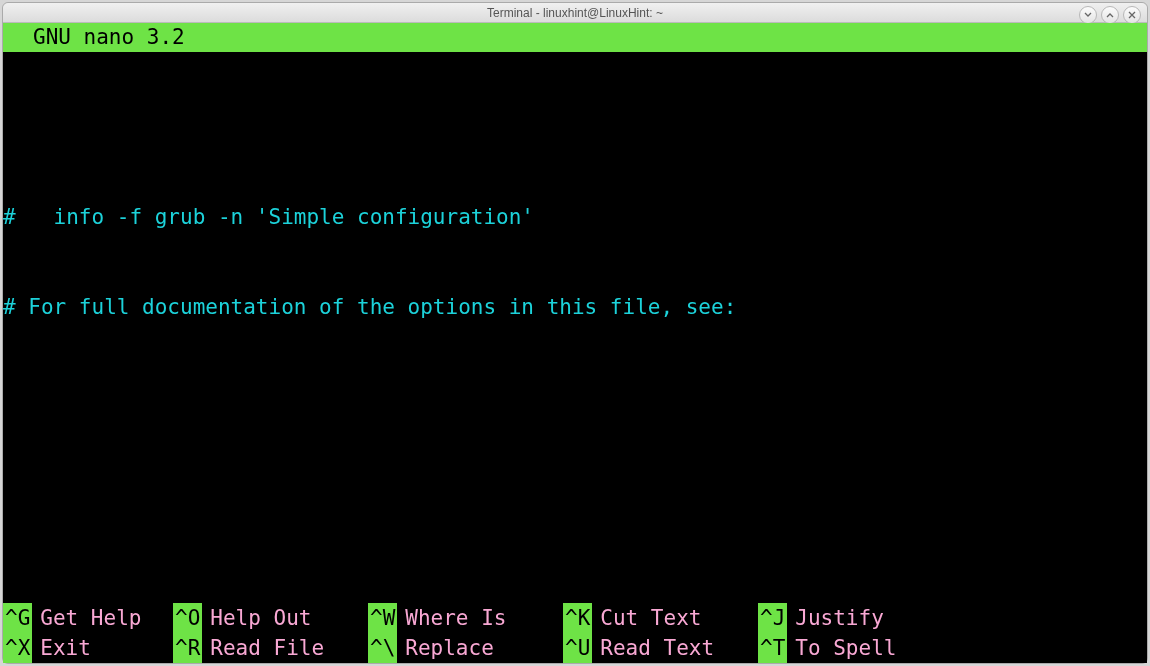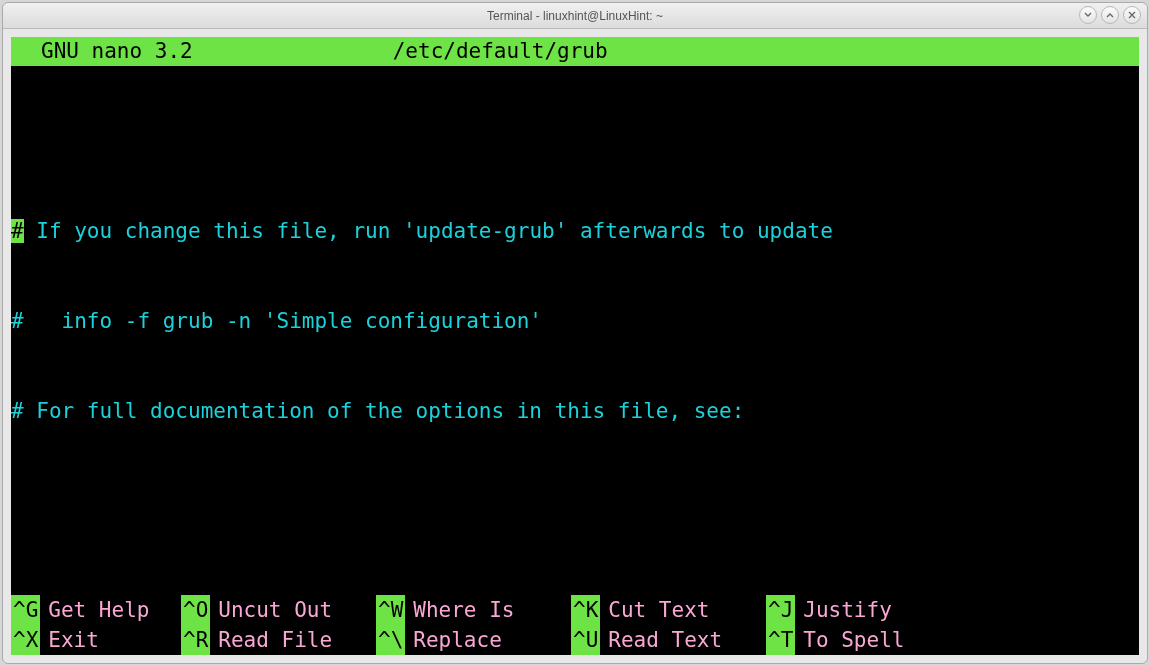--- a/index.html
+++ b/index.html
@@ -18,21 +18,21 @@
       background: #e8e8e8;
       border: 1px solid #aaa;
       border-radius: 6px;
       width: 1146px;
       height: 662px;
       margin: 2px;
       display: flex;
       flex-direction: column;
     }
     .titlebar {
-      height: 26px;
+      height: 20px;
       background: linear-gradient(#f0f0f0, #dcdcdc);
       border-bottom: 1px solid #bbb;
       display: flex;
       align-items: center;
       justify-content: center;
       position: relative;
       border-radius: 6px 6px 0 0;
     }
     .titlebar-title {
       font-family: sans-serif;
@@ -55,21 +55,21 @@
       display: flex;
       align-items: center;
       justify-content: center;
       font-size: 10px;
       color: #666;
       cursor: pointer;
     }
     .terminal {
       flex: 1;
       background: #000;
-      margin: 8px;
+      margin: 0;
       font-size: 21px;
       line-height: 30px;
       position: relative;
       overflow: hidden;
     }
     .nano-header {
       background: #6ee346;
       color: #000;
       display: flex;
       height: 29px;
@@ -149,26 +149,24 @@
         <svg width="10" height="10" viewBox="0 0 10 10">
             <path d="M2 2 L8 8 M8 2 L2 8" stroke="#666" stroke-width="1.3"></path>
           </svg>
       </div>
     </div>
   </div>
 
   <div class="terminal">
     <div class="nano-header">
       <span class="version">GNU nano 3.2</span>
-      <span class="filename">/etc/default/grub</span>
     </div>
 
     <div class="content">
       <div class="line">&nbsp;</div>
-      <div class="line comment"><span class="cursor-char">#</span><span> If you change this file, run 'update-grub' afterwards to update</span></div>
       <div class="line comment">#   info -f grub -n 'Simple configuration'</div>
       <div class="line comment"># For full documentation of the options in this file, see:</div>
       <div class="line"></div>
       
       
       
       
       
       
       
@@ -177,21 +175,21 @@
     </div>
 
     <div class="nano-footer">
       <div class="footer-row">
         <div class="shortcut sc-0">
             <span class="key">^G</span>
             <span class="label">Get Help</span>
           </div>
         <div class="shortcut sc-1">
             <span class="key">^O</span>
-            <span class="label">Uncut Out</span>
+            <span class="label">Help Out</span>
           </div>
         <div class="shortcut sc-2">
             <span class="key">^W</span>
             <span class="label">Where Is</span>
           </div>
         <div class="shortcut sc-3">
             <span class="key">^K</span>
             <span class="label">Cut Text</span>
           </div>
         <div class="shortcut sc-4">

